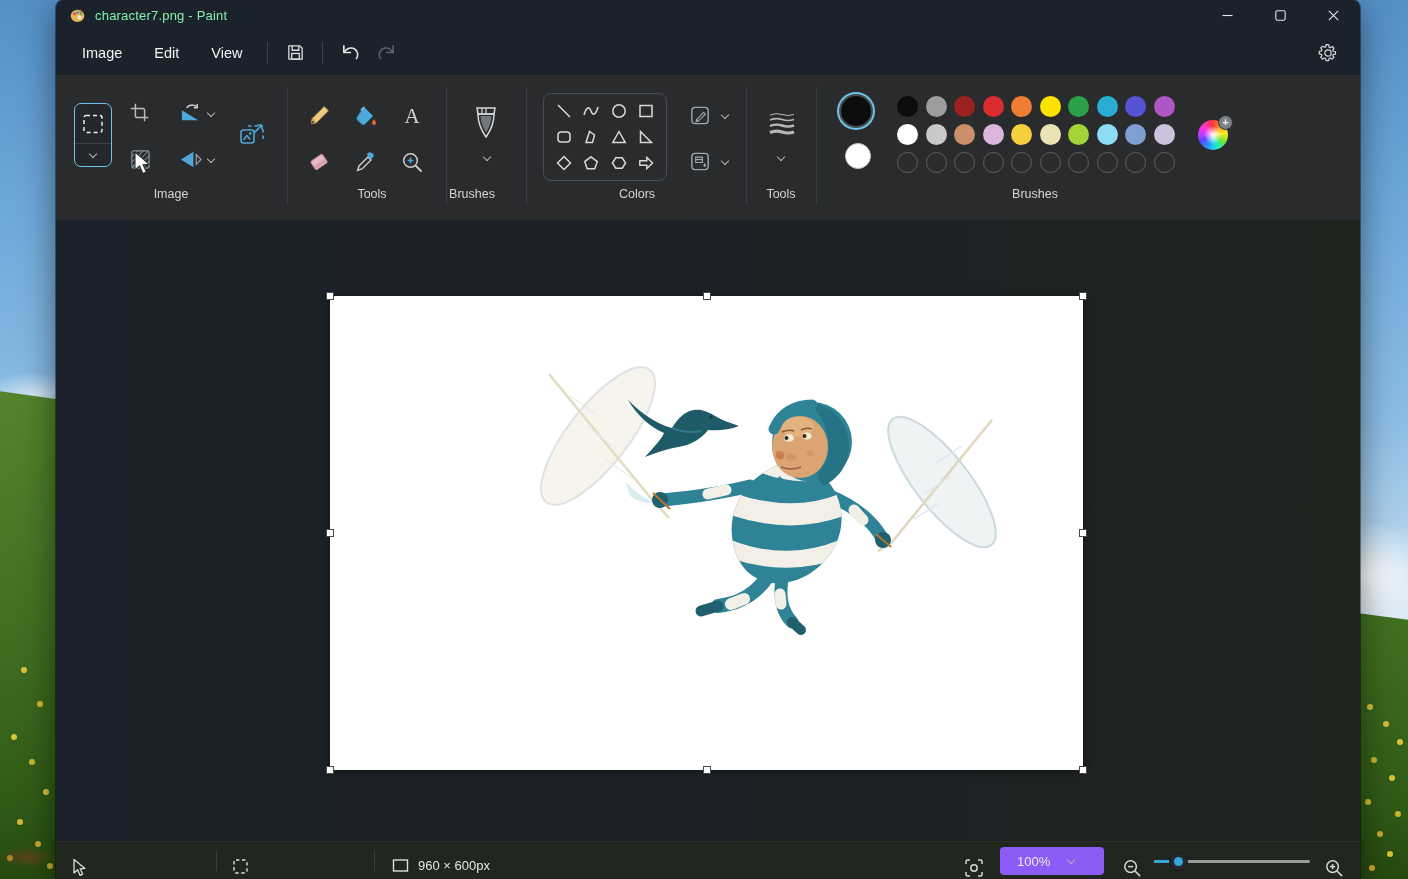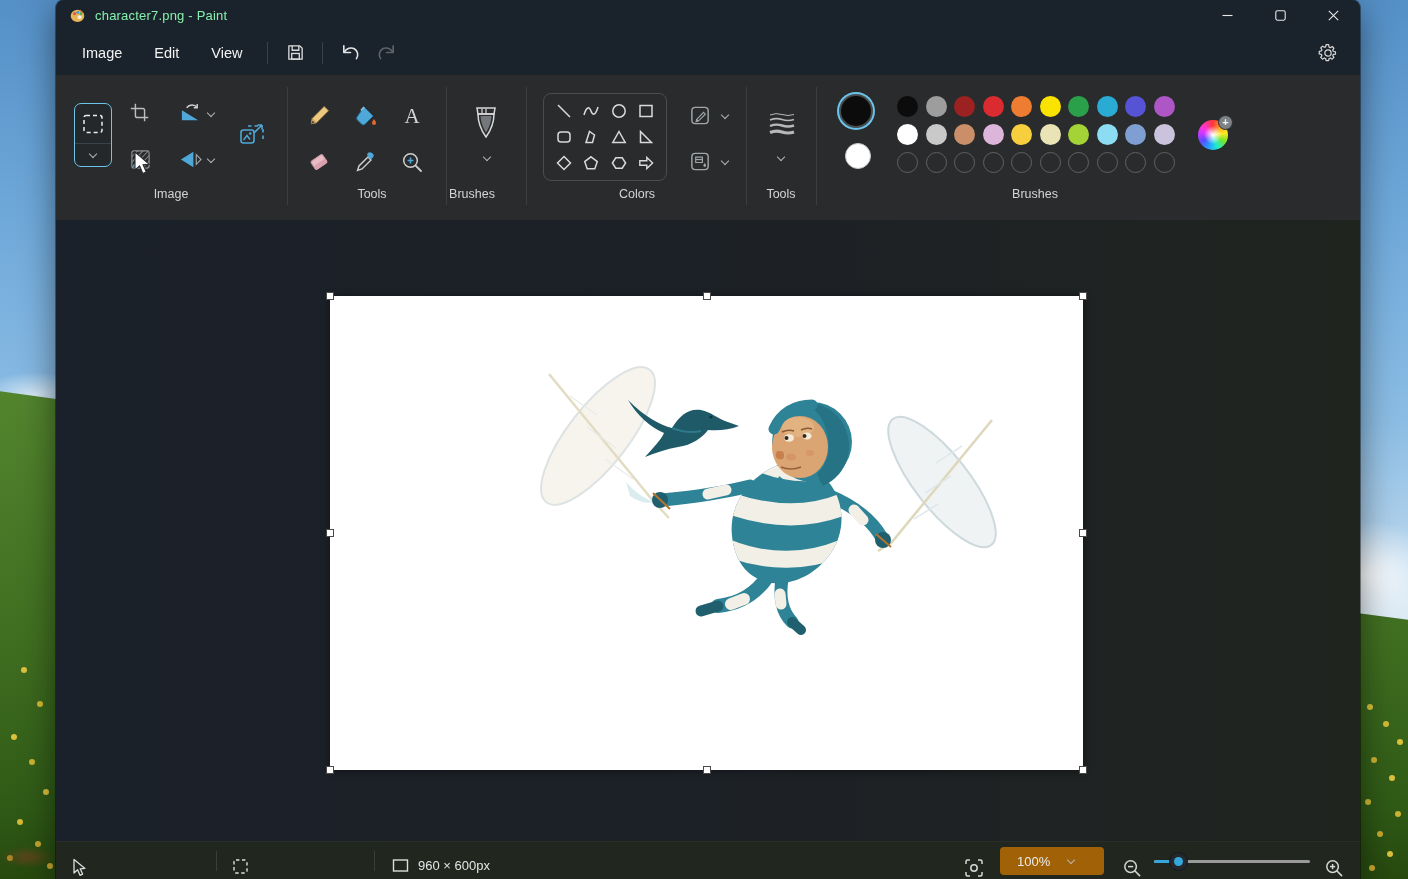--- a/index.html
+++ b/index.html
@@ -88,21 +88,21 @@
   .canvas { position:absolute; left:274px; top:76px; width:753px; height:474px; background:#ffffff;
     box-shadow:0 1px 8px rgba(0,0,0,.45); }
   .canvas svg { width:100%; height:100%; display:block; }
   .handle { position:absolute; width:8px; height:8px; background:#ffffff; border:1px solid #4a4a4a; z-index:5; }
 
   
   .statusbar { height:38px; position:relative; background:#21261f; border-top:1px solid rgba(255,255,255,.04); }
   .sb { position:absolute; top:16px; height:38px; display:flex; align-items:flex-start; }
   .sb-sep { position:absolute; top:9px; width:1px; height:20px; background:#3a4038; }
   .sb-text { font-size:13px; color:#e4e4e4; }
-  .zoom-dd { position:absolute; left:944px; top:5px; width:104px; height:28px; background:#a16207;
+  .zoom-dd { position:absolute; left:944px; top:5px; width:104px; height:28px; background:#8b5cf6;
     border-radius:4px; display:flex; align-items:center; }
   .zoom-dd span { margin-left:17px; font-size:13px; color:#ececec; flex:1; }
   .zoom-dd .chev { margin-right:14px; }
   .slider-track { position:absolute; left:1098px; top:17.5px; width:156px; height:3.5px;
     background:#9a9a9a; border-radius:2px; }
   .slider-fill { position:absolute; left:0; top:0; width:24px; height:3.5px; background:#35a7dc; border-radius:2px; }
   .slider-thumb { position:absolute; left:15px; top:-7.5px; width:19px; height:19px; border-radius:50%;
     background:#24282c; border:1px solid #16191c; display:flex; align-items:center; justify-content:center; }
   .slider-thumb::after { content:""; width:9px; height:9px; border-radius:50%; background:#35a7dc; }
 </style>

